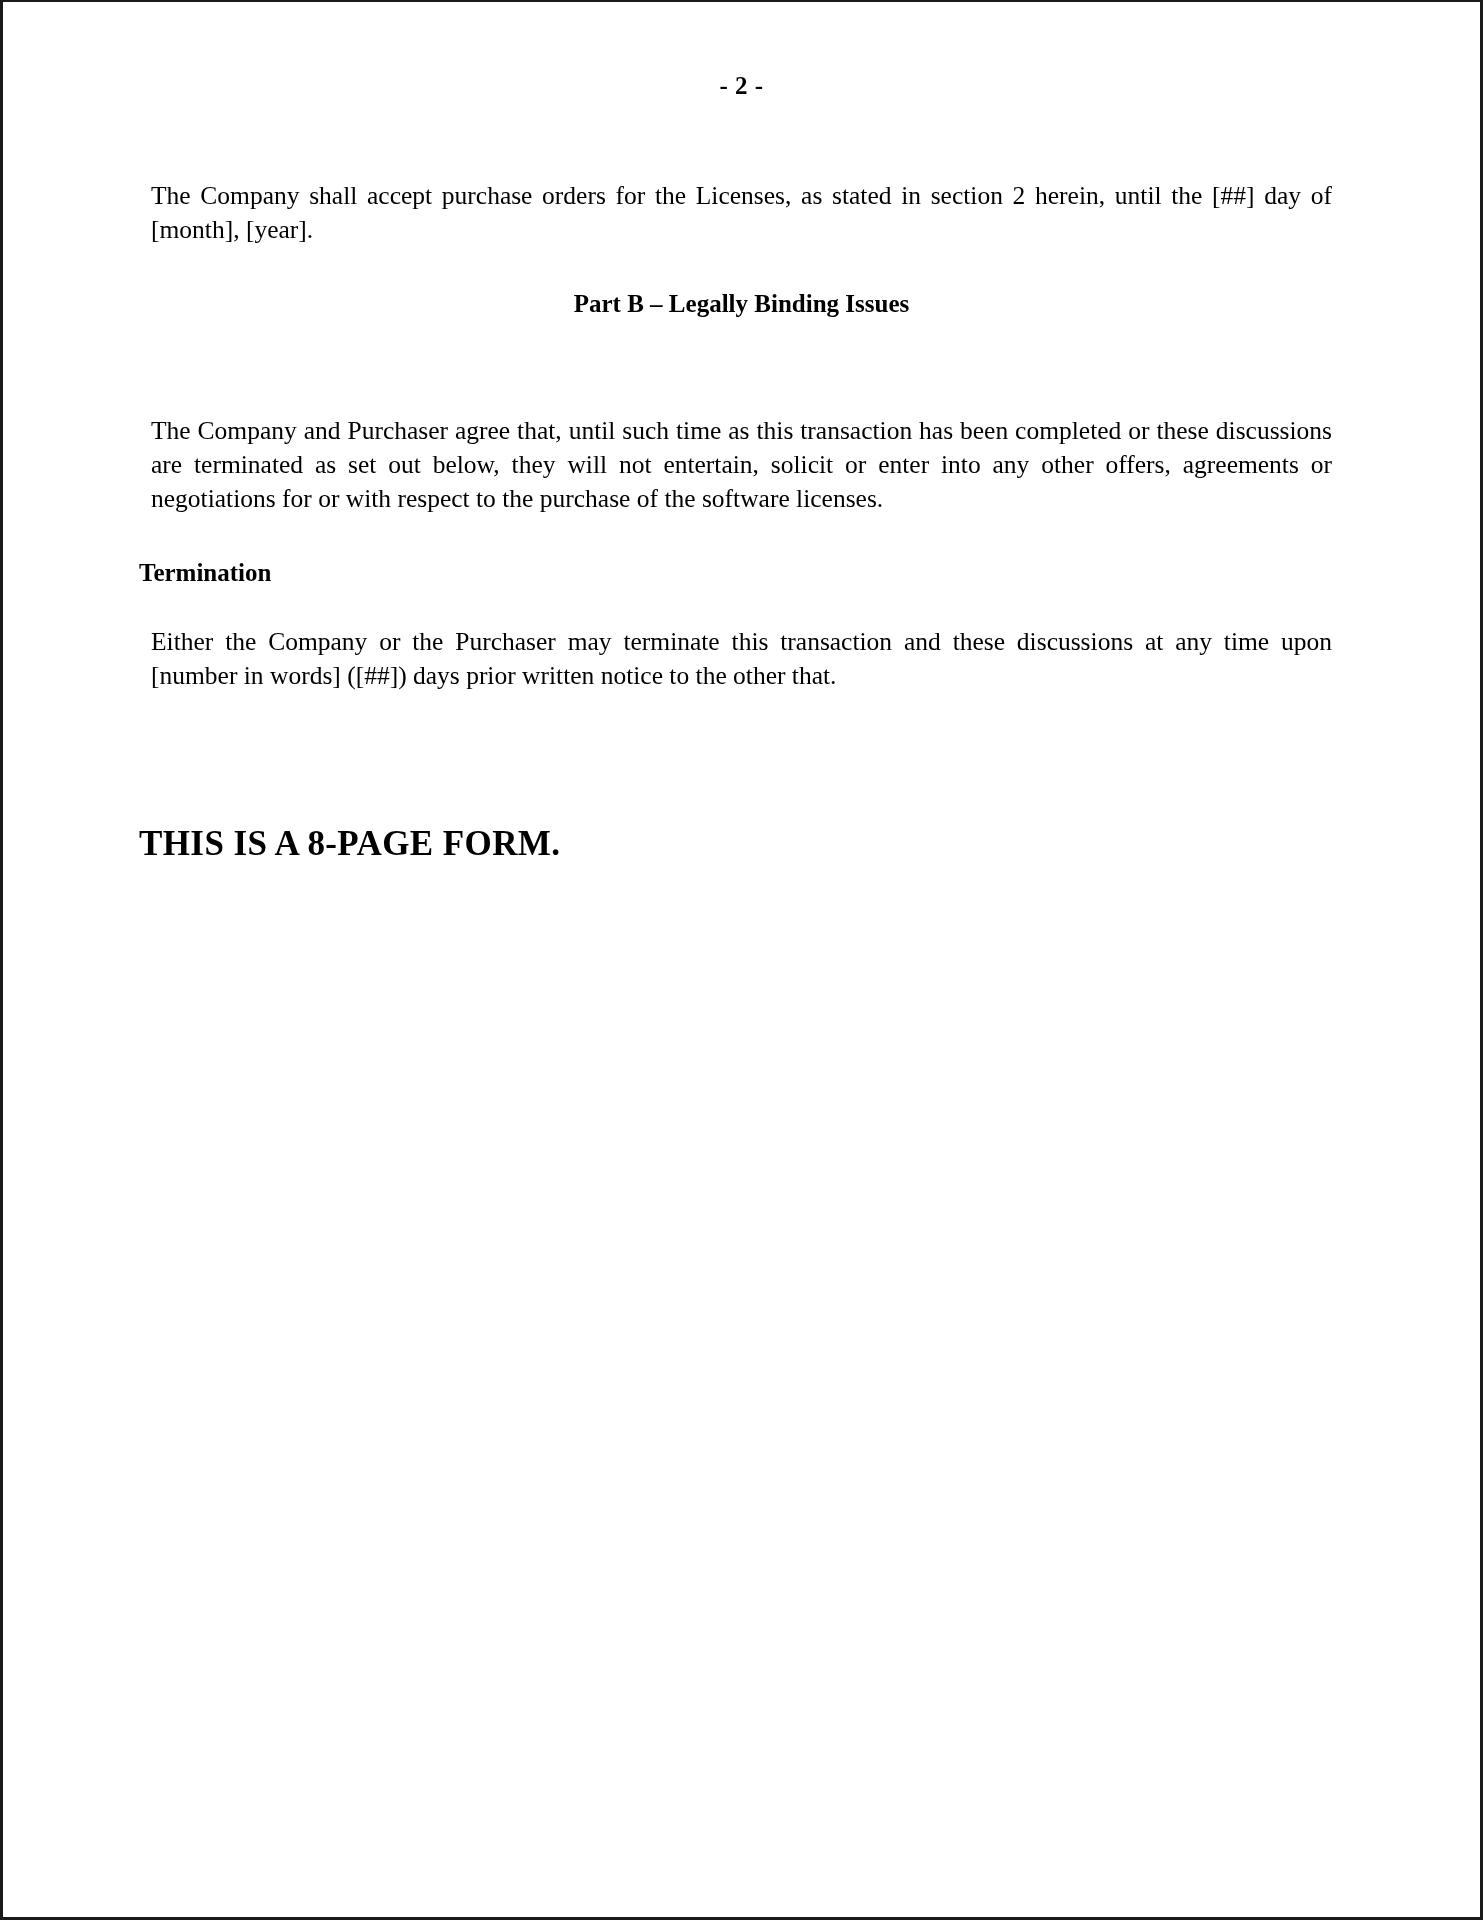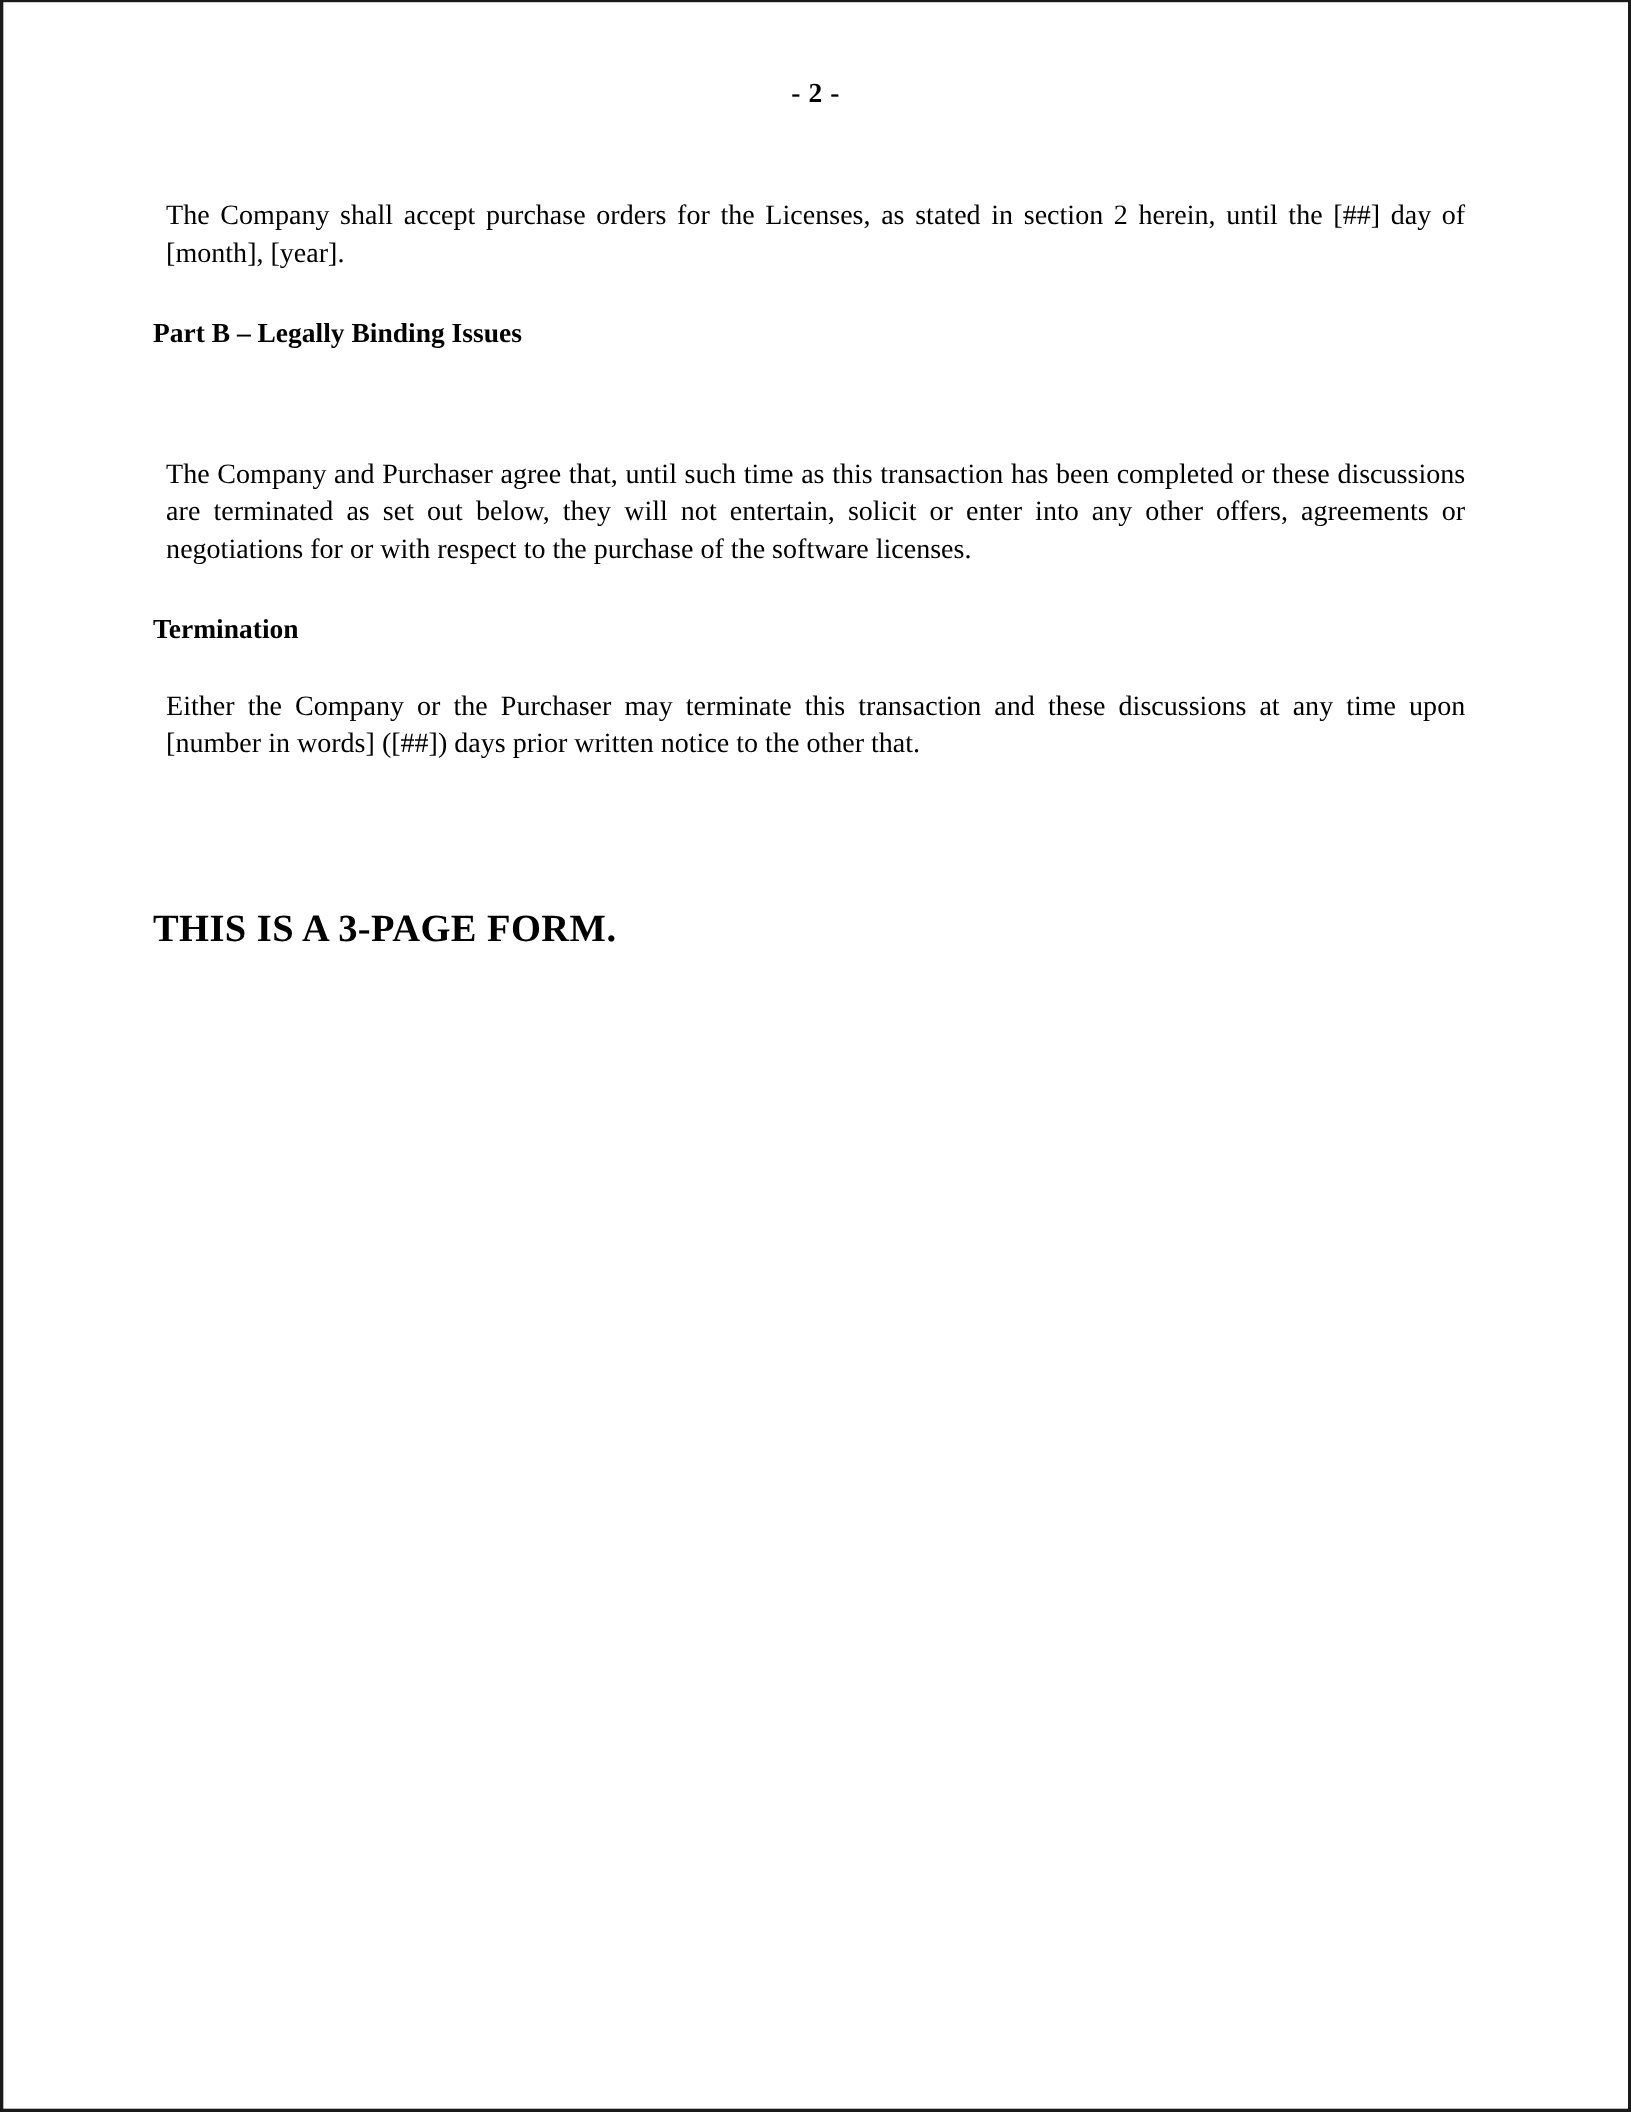--- a/index.html
+++ b/index.html
@@ -54,21 +54,21 @@
     font-size: 25px;
     font-weight: bold;
     margin: 0;
     padding: 0;
     line-height: 1.2;
   }
 
   .center-heading {
     font-size: 25px;
     font-weight: bold;
-    text-align: left;
+    text-align: center;
     margin: 0;
     padding: 0;
     line-height: 1.2;
   }
 
   p.body-text {
     font-size: 25.5px;
     line-height: 34px;
     text-align: justify;
     text-justify: inter-word;
@@ -122,16 +122,16 @@
     <p class="body-text">The Company and Purchaser agree that, until such time as this transaction has been completed or these discussions are terminated as set out below, they will not entertain, solicit or enter into any other offers, agreements or negotiations for or with respect to the purchase of the software licenses.</p>
 
     <div class="gap-para-to-heading"></div>
 
     <div class="section-heading">Termination</div>
     <div class="gap-heading-to-para"></div>
     <p class="body-text">Either the Company or the Purchaser may terminate this transaction and these discussions at any time upon [number in words] ([##]) days prior written notice to the other that.</p>
 
     <div class="gap-before-form"></div>
 
-    <div class="form-note">THIS IS A 3-PAGE FORM.</div>
+    <div class="form-note">THIS IS A 8-PAGE FORM.</div>
 
   </div>
 </div>
 
 </body></html>

